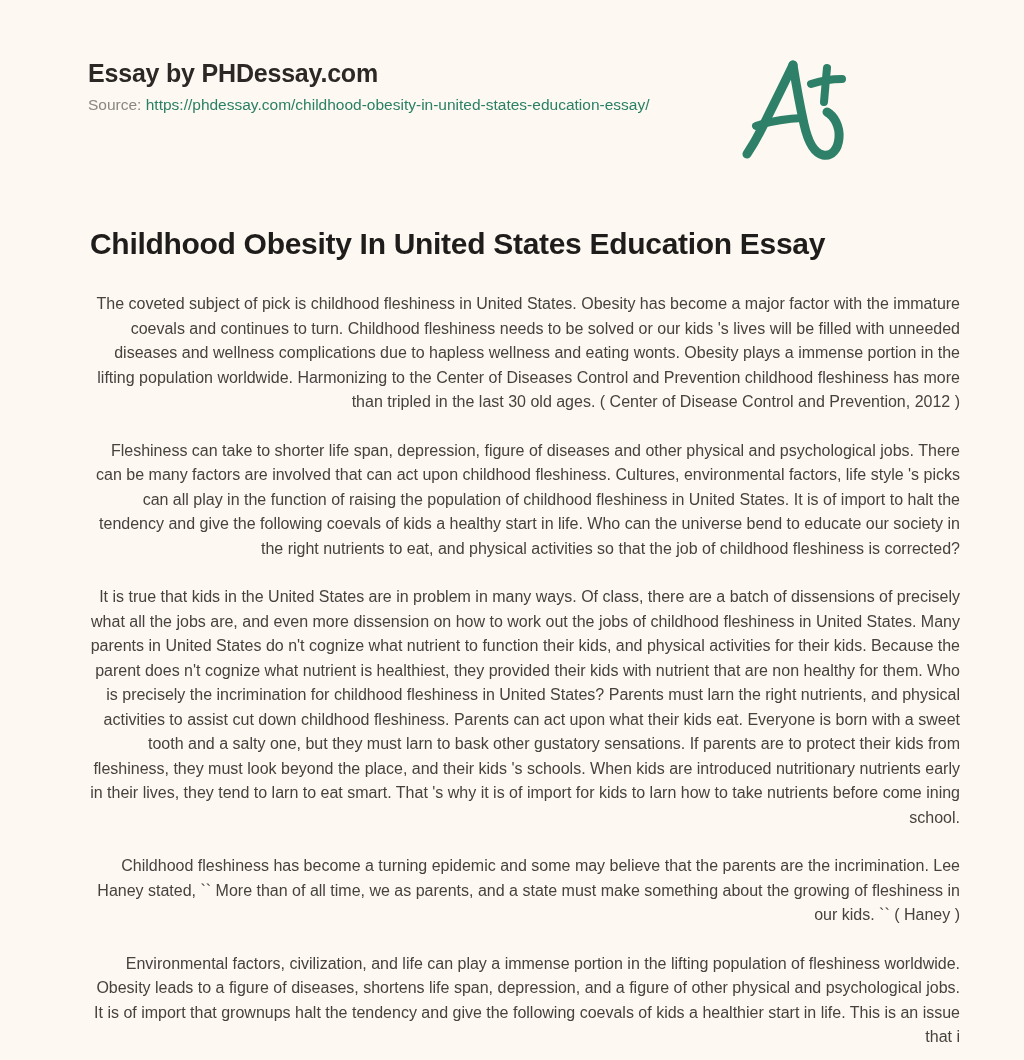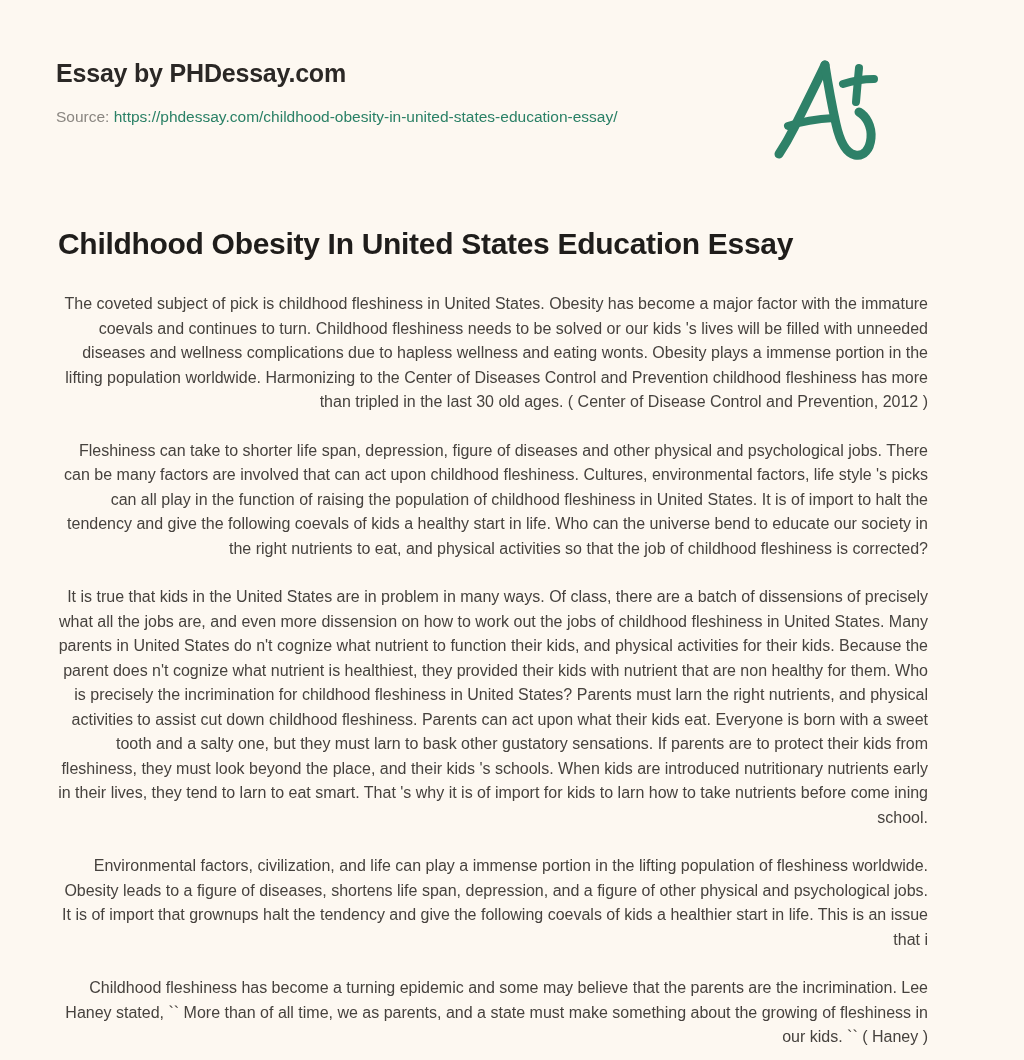--- a/index.html
+++ b/index.html
@@ -15,42 +15,42 @@
     color: #3d3a37;
     overflow: hidden;
     position: relative;
   }
 
   .page {
     width: 1024px;
     height: 1060px;
     position: relative;
     box-sizing: border-box;
-    padding: 0 56px;
+    padding: 0 88px;
   }
 
   
   .header {
     position: relative;
     padding-top: 60px;
     height: 132px;
     box-sizing: border-box;
   }
 
   .brand-line {
     font-size: 25px;
     font-weight: bold;
     letter-spacing: -0.2px;
     color: #2b2826;
     line-height: 1.1;
     margin: 0;
   }
 
   .source-line {
-    margin-top: 20px;
+    margin-top: 8px;
     font-size: 15.5px;
     color: #8a8681;
     line-height: 1.2;
     white-space: nowrap;
   }
 
   .source-label {
     color: #8a8681;
   }
 
@@ -135,17 +135,17 @@
     </div>
 
   </div>
 
   <h1 class="doc-title">Childhood Obesity In United States Education Essay</h1>
 
   <div class="article">
     <p>The coveted subject of pick is childhood fleshiness in United States. Obesity has become a major factor with the immature coevals and continues to turn. Childhood fleshiness needs to be solved or our kids 's lives will be filled with unneeded diseases and wellness complications due to hapless wellness and eating wonts. Obesity plays a immense portion in the lifting population worldwide. Harmonizing to the Center of Diseases Control and Prevention childhood fleshiness has more than tripled in the last 30 old ages. ( Center of Disease Control and Prevention, 2012 )</p>
     <p>Fleshiness can take to shorter life span, depression, figure of diseases and other physical and psychological jobs. There can be many factors are involved that can act upon childhood fleshiness. Cultures, environmental factors, life style 's picks can all play in the function of raising the population of childhood fleshiness in United States. It is of import to halt the tendency and give the following coevals of kids a healthy start in life. Who can the universe bend to educate our society in the right nutrients to eat, and physical activities so that the job of childhood fleshiness is corrected?</p>
     <p>It is true that kids in the United States are in problem in many ways. Of class, there are a batch of dissensions of precisely what all the jobs are, and even more dissension on how to work out the jobs of childhood fleshiness in United States. Many parents in United States do n't cognize what nutrient to function their kids, and physical activities for their kids. Because the parent does n't cognize what nutrient is healthiest, they provided their kids with nutrient that are non healthy for them. Who is precisely the incrimination for childhood fleshiness in United States? Parents must larn the right nutrients, and physical activities to assist cut down childhood fleshiness. Parents can act upon what their kids eat. Everyone is born with a sweet tooth and a salty one, but they must larn to bask other gustatory sensations. If parents are to protect their kids from fleshiness, they must look beyond the place, and their kids 's schools. When kids are introduced nutritionary nutrients early in their lives, they tend to larn to eat smart. That 's why it is of import for kids to larn how to take nutrients before come ining school.</p>
+    <p>Childhood fleshiness has become a turning epidemic and some may believe that the parents are the incrimination. Lee Haney stated, `` More than of all time, we as parents, and a state must make something about the growing of fleshiness in our kids. `` ( Haney )</p>
     <p>Environmental factors, civilization, and life can play a immense portion in the lifting population of fleshiness worldwide. Obesity leads to a figure of diseases, shortens life span, depression, and a figure of other physical and psychological jobs. It is of import that grownups halt the tendency and give the following coevals of kids a healthier start in life. This is an issue that i</p>
-    <p>Childhood fleshiness has become a turning epidemic and some may believe that the parents are the incrimination. Lee Haney stated, `` More than of all time, we as parents, and a state must make something about the growing of fleshiness in our kids. `` ( Haney )</p>
   </div>
 
 </div>
 
 </body></html>

